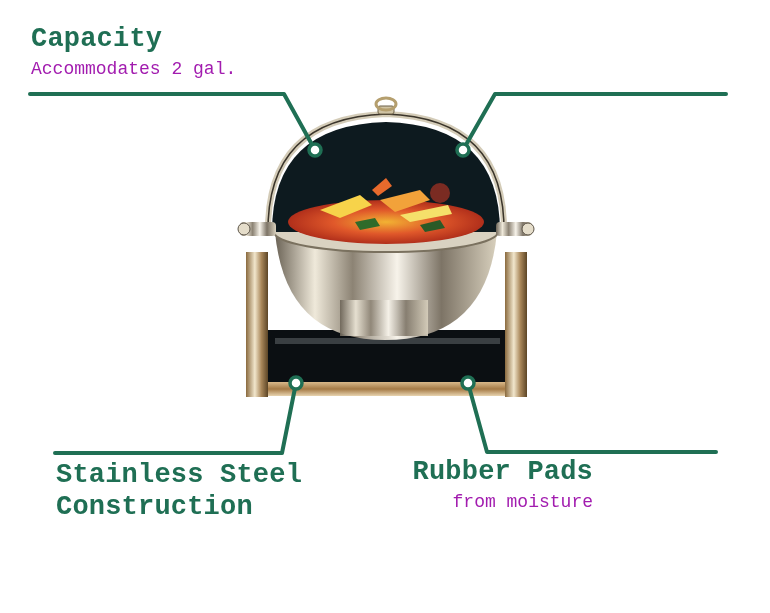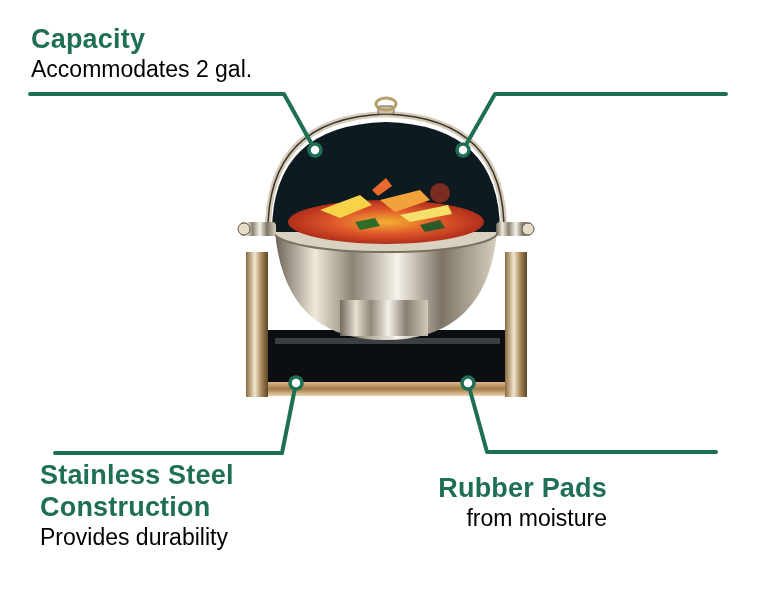--- a/index.html
+++ b/index.html
@@ -1,27 +1,27 @@
 <!DOCTYPE html>
 <html><head>
   <meta charset="utf-8">
   <style>
     html, body { margin: 0; padding: 0; background: #ffffff; }
     body { width: 770px; height: 613px; position: relative; overflow: hidden;
            font-family: "Liberation Sans", "DejaVu Sans", sans-serif; }
-    .stage { position: absolute; left: 0; top: 0; width: 662px; height: 613px; }
+    .stage { position: absolute; left: 0; top: 0; width: 662px; height: 613px; font-family: Liberation Mono, monospace; }
     svg.art { position: absolute; left: 0; top: 0; }
     .callout { position: absolute; }
     .title { color: #1f6f54; font-weight: bold; font-size: 27px; line-height: 32px; letter-spacing: 0.2px; }
-    .desc { color: #000000; font-size: 23px; line-height: 29px; }
+    .desc { color: #a21caf; font-size: 18px; line-height: 29px; }
     .right { text-align: right; }
     #c-capacity { left: 31px; top: 23px; }
     #c-vented { right: 44px; top: 23px; }
-    #c-steel { left: 40px; top: 459px; width: 300px; }
-    #c-pads { right: 55px; top: 456px; width: 320px; margin-top: 16px; }
+    #c-steel { left: 56px; top: 459px; width: 300px; }
+    #c-pads { right: 69px; top: 456px; width: 320px; }
   </style>
 </head>
 <body>
 
 <div class="stage">
 
   <svg class="art" width="770" height="613" viewBox="0 0 770 613">
     <defs>
       <linearGradient id="steel" x1="0" y1="0" x2="1" y2="0">
         <stop offset="0" stop-color="#6b6356"></stop>
@@ -104,21 +104,20 @@
 
   <div class="callout" id="c-capacity">
     <div class="title">Capacity</div>
     <div class="desc">Accommodates 2 gal.</div>
   </div>
 
 
   <div class="callout" id="c-steel">
     <div class="title">Stainless Steel</div>
     <div class="title">Construction</div>
-    <div class="desc">Provides durability</div>
   </div>
 
   <div class="callout right" id="c-pads">
     <div class="title">Rubber Pads</div>
     <div class="desc">from moisture</div>
   </div>
 
 </div>
 
 </body></html>

